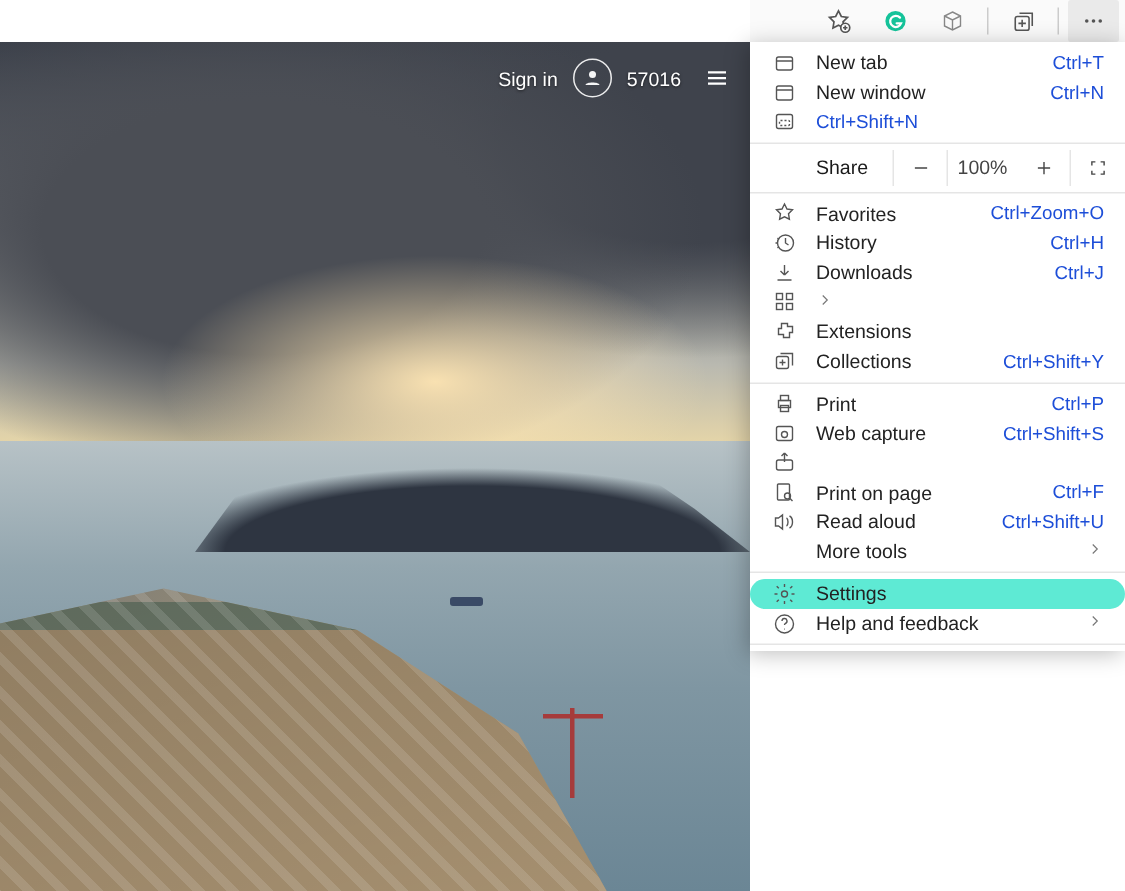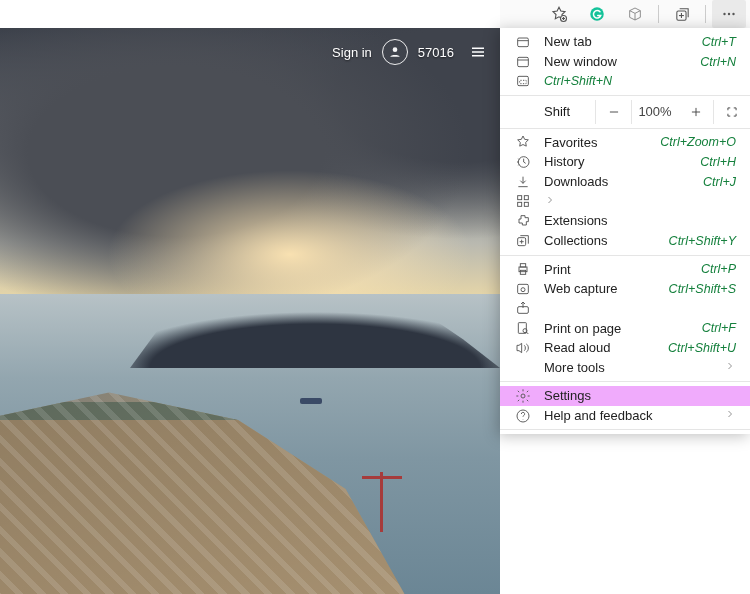--- a/index.html
+++ b/index.html
@@ -56,25 +56,25 @@
   
   .menu {
     position: absolute; left: 500px; top: 28px; right: 0; bottom: 0;
     background: #fff; box-shadow: -2px 2px 14px rgba(0,0,0,0.25);
     display: flex; flex-direction: column; overflow-y: auto; padding-top: 4px;
   }
   .menu-item {
     display: flex; align-items: center; height: 28px; padding: 0 14px 0 14px; gap: 12px;
     color: #222; font-size: 13px; white-space: nowrap;
   }
-  .menu-item.highlight { background: #f0abfc; }
+  .menu-item.highlight { background: #5eead4; border-radius: 13px; }
   .mi-icon { width: 18px; height: 18px; flex: 0 0 18px; display:flex; align-items:center; justify-content:center; color:#555; }
   .mi-icon svg { width:16px; height:16px; stroke:#555; stroke-width:1.4; fill:none; }
   .mi-label { flex: 1 1 auto; }
-  .mi-short { color:#15803d; font-size:12.5px;font-style:italic; }
+  .mi-short { color:#1d4ed8; font-size:12.5px; }
   .menu-sep { height: 1px; background:#e5e5e5; margin: 4px 0; }
 
   .zoom-row { display:flex; align-items:center; height:34px; }
   .zoom-label { flex: 1 1 auto; padding-left: 44px; font-size:13px; border-right:1px solid #e5e5e5; height:100%; display:flex; align-items:center; }
   .zoom-btn { width:36px; height:100%; display:flex; align-items:center; justify-content:center; border-right:1px solid #e5e5e5; color:#444; }
   .zoom-val { width:46px; text-align:center; }
 
   .chevron { color:#777; }
   .chevron svg { width:12px; height:12px; stroke:#777; stroke-width:1.6; fill:none; }
 </style>
@@ -179,21 +179,21 @@
             <rect x="4" y="5" width="16" height="14" rx="2"></rect>
             <rect x="7" y="11" width="10" height="5" rx="1" stroke-dasharray="2 2"></rect>
           </svg>
         </span>
       <span class="mi-short">Ctrl+Shift+N</span>
     </div>
 
     <div class="menu-sep"></div>
 
     <div class="zoom-row">
-      <span class="zoom-label">Shift</span>
+      <span class="zoom-label">Share</span>
       <span class="zoom-btn">
           <svg viewBox="0 0 24 24" width="14" height="14" stroke="#444" stroke-width="1.6">
             <line x1="5" y1="12" x2="19" y2="12"></line>
           </svg>
         </span>
       <span class="zoom-btn zoom-val" style="border-right:none">100%</span>
       <span class="zoom-btn">
           <svg viewBox="0 0 24 24" width="14" height="14" stroke="#444" stroke-width="1.6">
             <line x1="5" y1="12" x2="19" y2="12"></line>
             <line x1="12" y1="5" x2="12" y2="19"></line>

